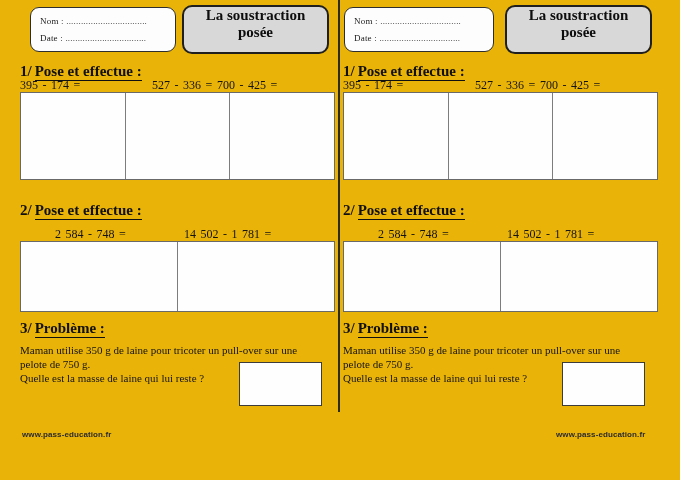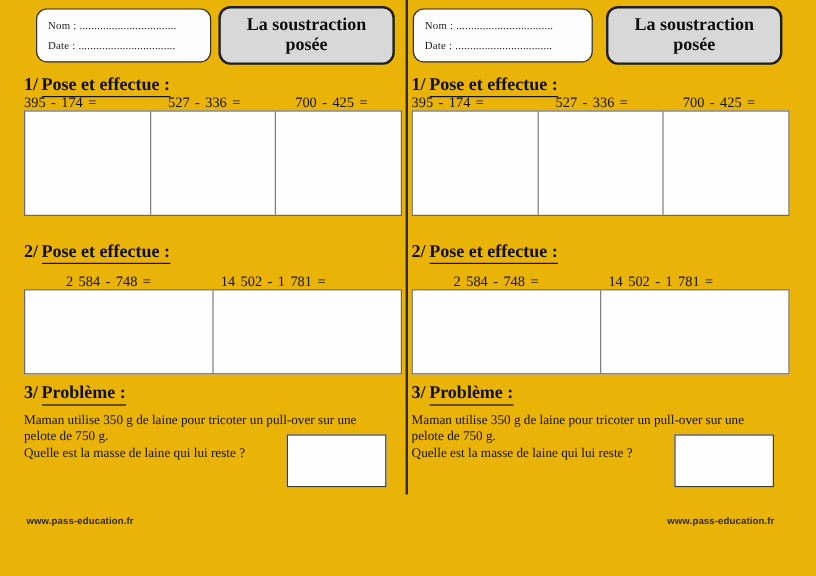--- a/index.html
+++ b/index.html
@@ -20,42 +20,42 @@
   .nomdate{
     left:10px;top:7px;width:146px;height:45px;
     border:1.5px solid #2e2e2e;border-radius:9px;background:#fdfdfd;
     box-sizing:border-box;padding:5px 0 0 9px;
   }
   .half.right .nomdate{left:1px;width:150px;}
   .nd-line{font-size:9px;line-height:17px;letter-spacing:.2px;color:#1a1a1a;white-space:nowrap;}
   .titlebox{
     left:162px;top:5px;width:147px;height:49px;
     border:2px solid #1f1f1f;border-radius:10px;background:#d8d8d8;
-    box-sizing:border-box;display:flex;align-items:center;justify-content:center;
+    box-sizing:border-box;display:flex;justify-content:center;
   }
   .title-text{
     font-size:15px;font-weight:bold;text-align:center;line-height:17px;
     width:120px;color:#0d0d0d;
   }
 
   
   .heading{left:0;font-size:15px;font-weight:bold;white-space:nowrap;color:#101010;}
   .heading .u{border-bottom:1.2px solid #101010;padding-bottom:1px;margin-left:3px;}
   .h1{top:63px;}
   .h2{top:202px;}
   .h3{top:320px;}
 
   
   .labels{left:0;width:315px;height:13px;text-decoration:underline;}
   .l1{top:78px;}
   .l2{top:227px;}
   .pl{position:absolute;top:0;font-size:12px;white-space:nowrap;word-spacing:1.5px;color:#141414;}
   .pl1-1{left:0;}
-  .pl1-2{left:120px;}
-  .pl1-3{left:226px;}
+  .pl1-2{left:132px;}
+  .pl1-3{left:197px;}
   .pl2-1{left:35px;}
   .pl2-2{left:164px;}
 
   
   .grid{
     left:0;width:315px;box-sizing:border-box;background:#fefefe;
     border:1.5px solid #696969;display:flex;
   }
   .grid1{top:92px;height:88px;}
   .grid2{top:241px;height:71px;}

